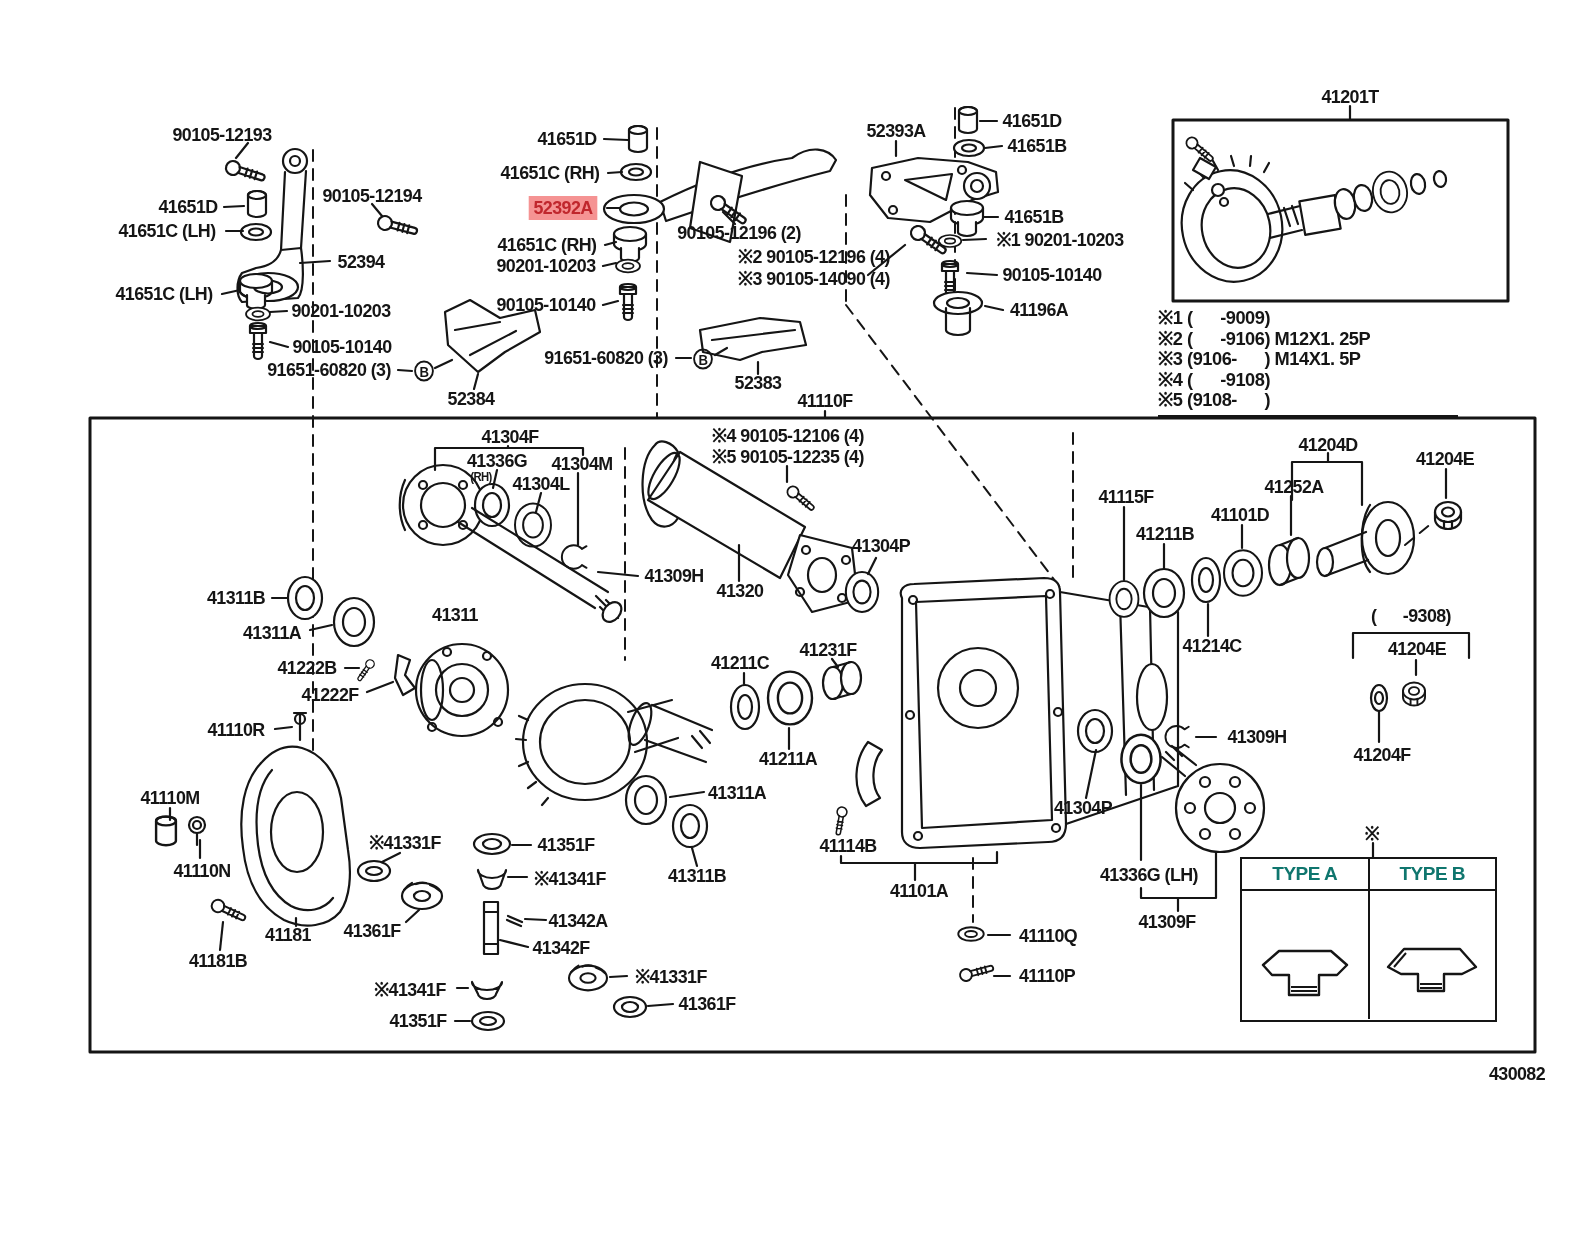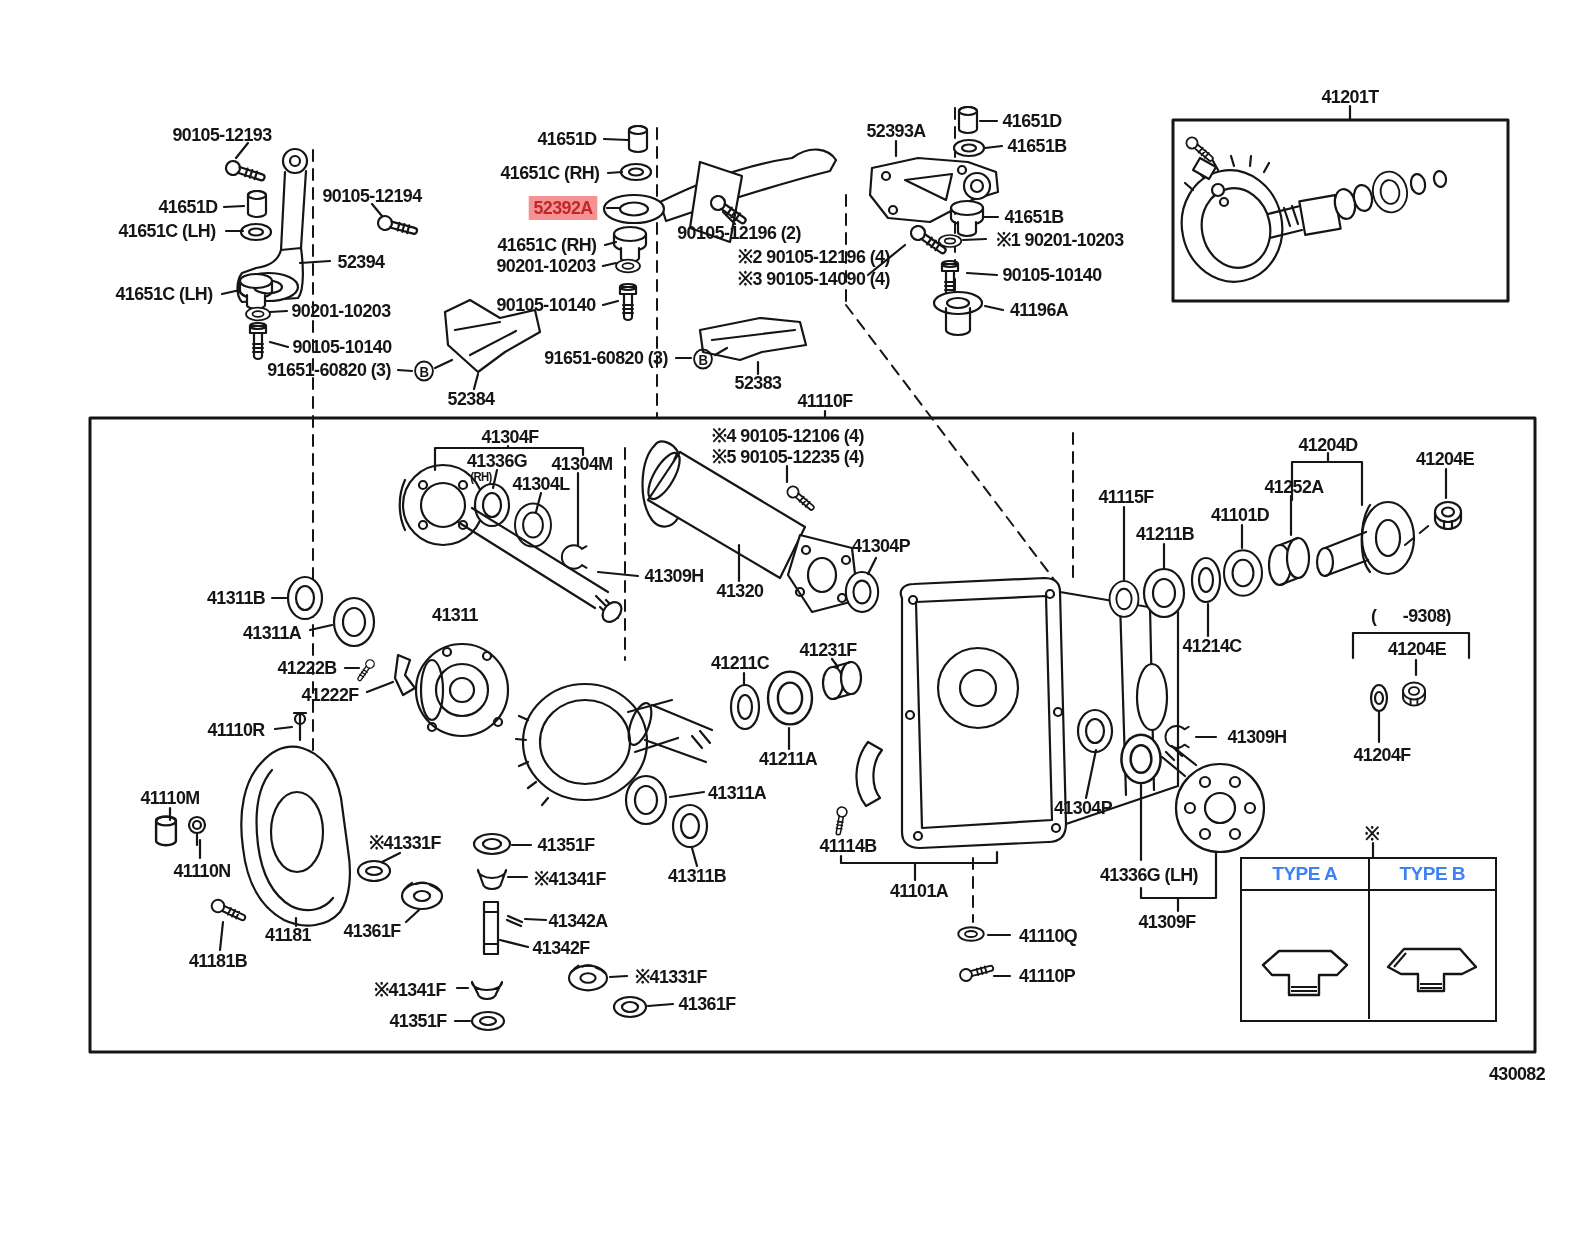--- a/index.html
+++ b/index.html
@@ -13,21 +13,21 @@
   .lbl.circled{border:2.5px solid #151515;border-radius:50%;width:17px;height:17px;
        display:flex;align-items:center;justify-content:center;font-size:14px;padding:0;}
   #notes{position:absolute;left:1158px;top:308px;width:300px;z-index:3;
        border-bottom:2.5px solid #151515;padding-bottom:4px;}
   #notes .note{font:700 19px "Liberation Sans",sans-serif;letter-spacing:-0.5px;
        line-height:20.5px;color:#151515;white-space:pre;transform:scaleX(.96);transform-origin:left;}
   #typetable{position:absolute;left:1240px;top:857px;width:253px;height:161px;
        border:2.5px solid #151515;z-index:2;background:#fff;}
   #typetable .hdr{display:flex;height:30px;border-bottom:2.5px solid #151515;}
   #typetable .hcell{flex:1;display:flex;align-items:center;justify-content:center;
-       font:700 19px "Liberation Sans",sans-serif;letter-spacing:-0.5px;color:#3b82f6;}
+       font:700 19px "Liberation Sans",sans-serif;letter-spacing:-0.5px;color:#0f766e;}
   #typetable .hcell:first-child{border-right:2.5px solid #151515;}
   #typetable .bodyrow{display:flex;height:128px;}
   #typetable .bcell{flex:1;display:flex;align-items:flex-end;justify-content:center;padding-bottom:14px;}
   #typetable .bcell:first-child{border-right:2.5px solid #151515;}
   #footer{position:absolute;left:0;top:1107px;width:1592px;height:140px;background:#6d6d6d;
        display:flex;align-items:center;z-index:4;}
   #footer .ftxt{position:absolute;transform:translate(-50%,-50%) scaleX(.8);
        font:400 64px "Liberation Sans",sans-serif;color:#ffffff;white-space:pre;top:50%;}
   .ln{stroke:#151515;stroke-width:2.2;fill:none;stroke-linecap:round;stroke-linejoin:round;}
   .fw{fill:#ffffff;}
@@ -428,20 +428,27 @@
       <span class="lbl" style="left: 1048px; top: 936px;">41110Q</span>
       <span class="lbl" style="left: 1047px; top: 976px;">41110P</span>
       <span class="lbl" style="left: 1083px; top: 808px;">41304P</span>
       <span class="lbl" style="left: 1149px; top: 875px;">41336G (LH)</span>
       <span class="lbl" style="left: 1167px; top: 922px;">41309F</span>
       <span class="lbl" style="left: 1257px; top: 737px;">41309H</span>
       <span class="lbl" style="left: 1372px; top: 833px;">※</span>
       <span class="lbl" style="left: 1517px; top: 1074px;">430082</span>
     </div>
 
+  <div id="notes">
+      <div class="note">※1 (      -9009)</div>
+      <div class="note">※2 (      -9106) M12X1. 25P</div>
+      <div class="note">※3 (9106-      ) M14X1. 5P</div>
+      <div class="note">※4 (      -9108)</div>
+      <div class="note">※5 (9108-      )</div>
+    </div>
 
   <div id="typetable">
     <div class="hdr">
       <div class="hcell">TYPE  A</div>
       <div class="hcell">TYPE  B</div>
     </div>
     <div class="bodyrow">
       <div class="bcell">
         <svg width="96" height="62" viewBox="0 0 96 62">
           <path d="M6,22 L22,8 L74,8 L90,22 L80,32 L62,32 L62,52 L32,52 L32,32 L15,32 Z" fill="#fff" stroke="#151515" stroke-width="2.4" stroke-linejoin="round"></path>

